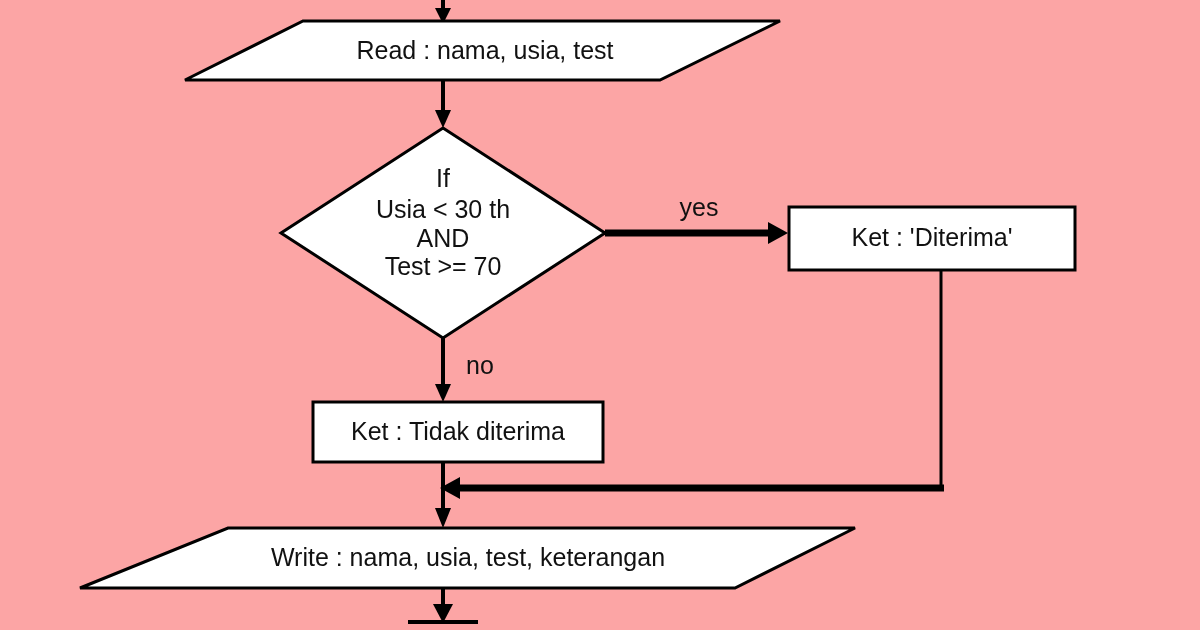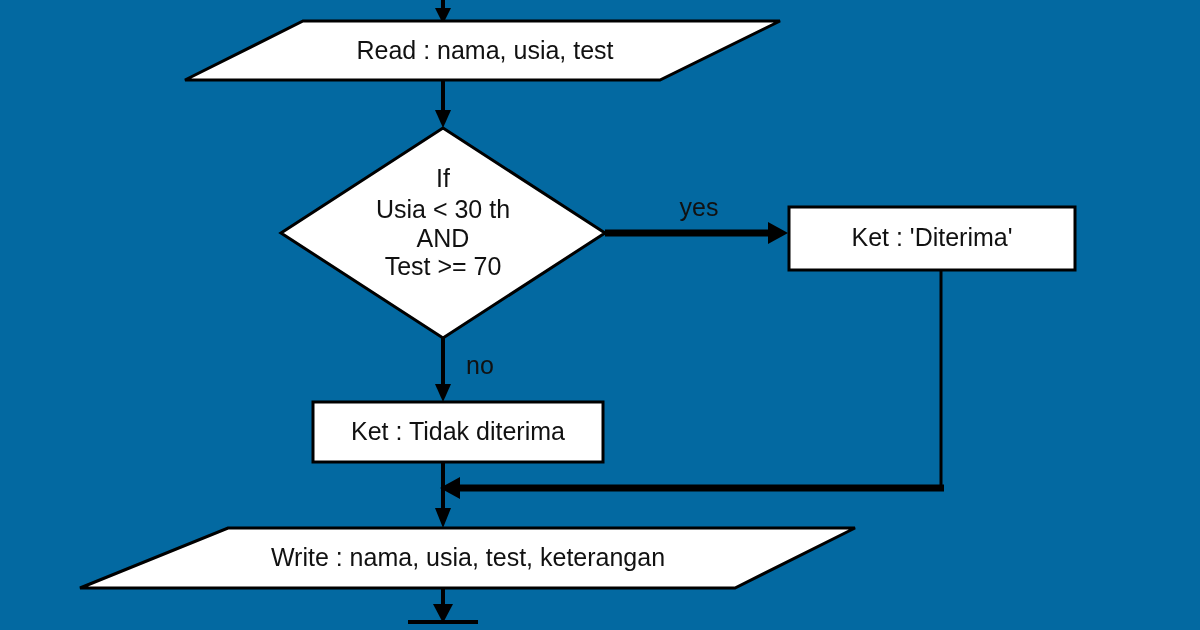--- a/index.html
+++ b/index.html
@@ -8,21 +8,21 @@
     padding: 0;
     background: #ffffff;
   }
   body {
     font-family: "Liberation Sans", sans-serif;
   }
   #canvas {
     position: relative;
     width: 1200px;
     height: 630px;
-    background: #0369a1;
+    background: #fca5a5;
     overflow: hidden;
   }
   #flow-svg {
     position: absolute;
     top: 0;
     left: 0;
     width: 1200px;
     height: 630px;
   }
   .shape-outline {

